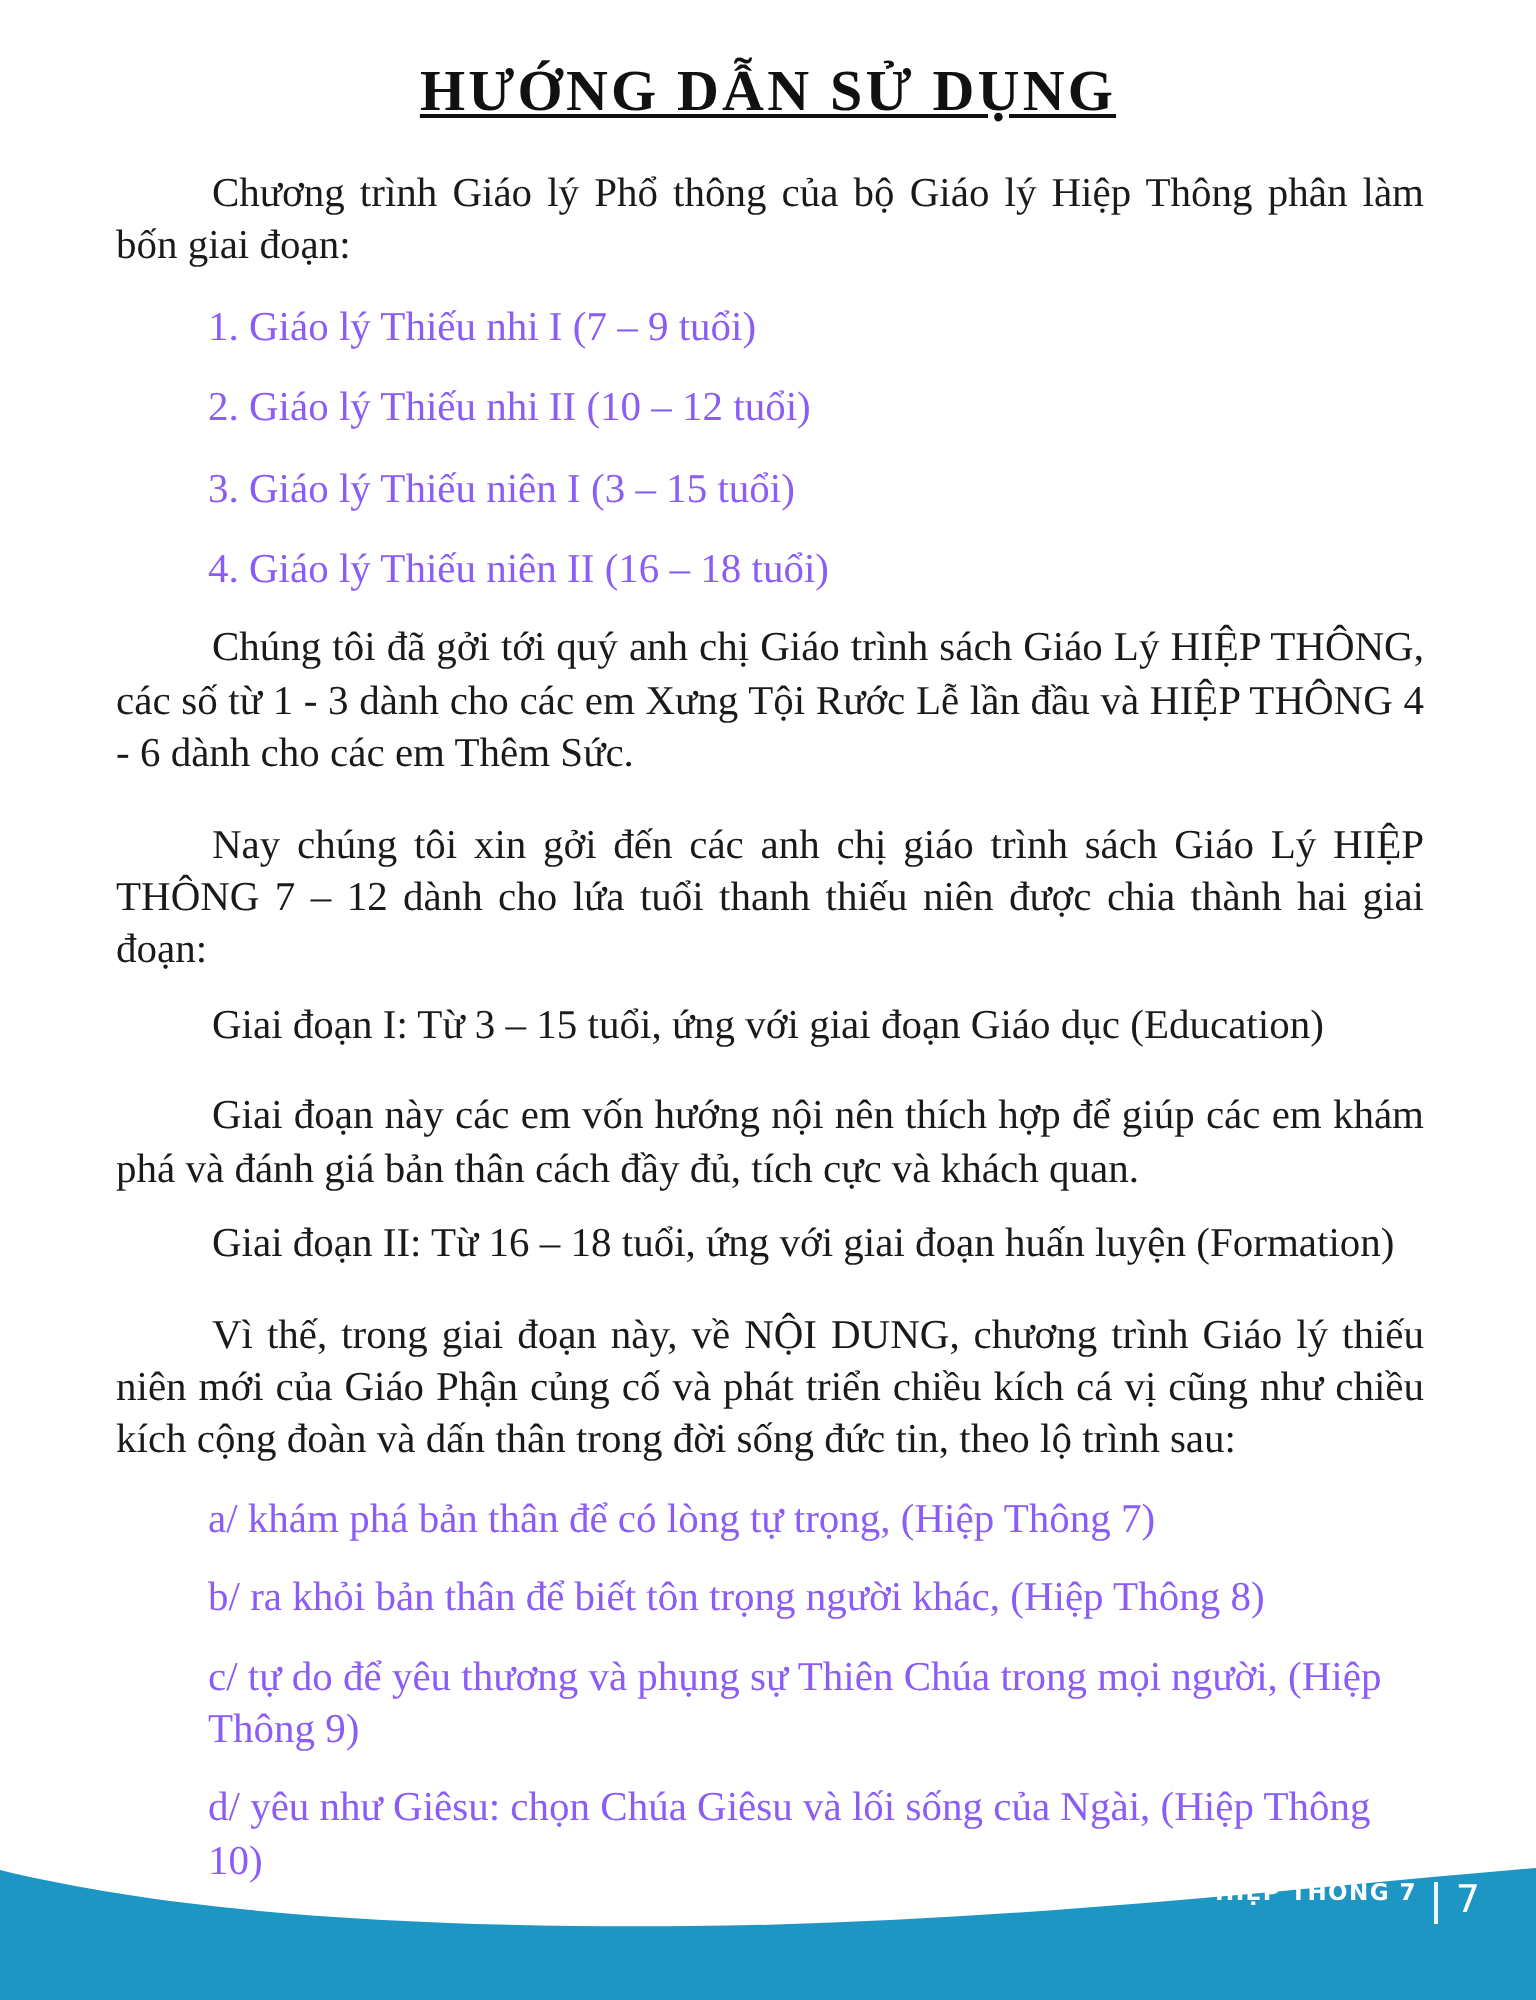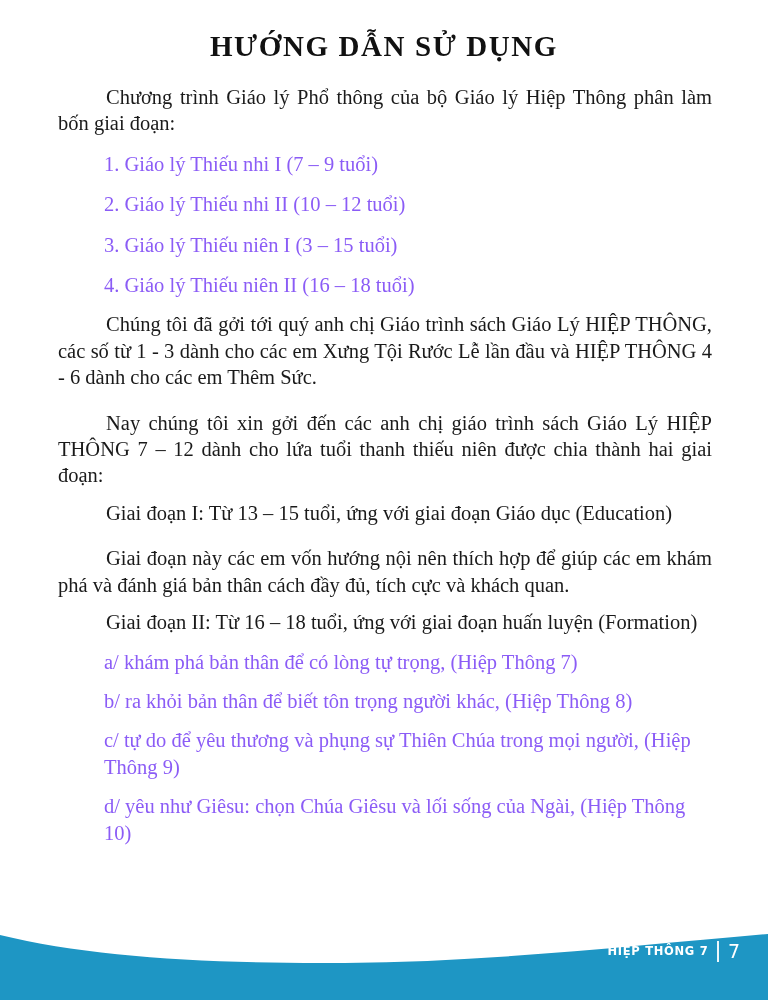--- a/index.html
+++ b/index.html
@@ -31,20 +31,21 @@
     top: 10px;
     left: 0;
     width: 768px;
     text-align: center;
     font-family: "Liberation Serif", "DejaVu Serif", serif;
     font-weight: bold;
     font-size: 29px;
     letter-spacing: 1.6px;
     color: #111111;
     line-height: 1.2;
+    text-decoration: underline;
   }
 
   
   .content {
     position: absolute;
     left: 58px;
     top: 84px;
     width: 654px;
   }
 
@@ -104,21 +105,20 @@
     display: block;
     width: 768px;
     height: 92px;
   }
 
   .footer-meta {
     position: absolute;
     right: 28px;
     bottom: 38px;
     display: flex;
-    align-items: center;
     gap: 9px;
     color: #ffffff;
   }
   .footer-book {
     font-family: "DejaVu Sans", "Liberation Sans", sans-serif;
     font-size: 11.5px;
     font-weight: 600;
     letter-spacing: 0.7px;
     text-transform: uppercase;
     color: #ffffff;
@@ -154,27 +154,28 @@
 
     <p class="listline sp">1. Giáo lý Thiếu nhi I (7 –  9 tuổi)</p>
     <p class="listline sp">2. Giáo lý Thiếu nhi II (10 – 12 tuổi)</p>
     <p class="listline sp">3. Giáo lý Thiếu niên I (3 – 15 tuổi)</p>
     <p class="listline sp">4. Giáo lý Thiếu niên II (16 – 18 tuổi)</p>
 
     <p class="para indent gap-top-lg">Chúng tôi đã gởi tới quý anh chị Giáo trình sách Giáo Lý HIỆP THÔNG, các số từ 1 - 3 dành cho các em Xưng Tội Rước Lễ lần đầu và HIỆP THÔNG 4 - 6 dành cho các em Thêm Sức.</p>
 
     <p class="para indent gap-top">Nay chúng tôi xin gởi đến các anh chị giáo trình sách Giáo Lý HIỆP THÔNG 7 – 12 dành cho lứa tuổi thanh thiếu niên được chia thành hai giai đoạn:</p>
 
-    <p class="subhead gap-top" style="margin-top:11px;">Giai đoạn I: Từ 13 – 15 tuổi, ứng với giai đoạn Giáo dục (Education)</p>
+    <p class="subhead gap-top" style="margin-top:11px;">Giai đoạn I: Từ 3 – 15 tuổi, ứng với giai đoạn Giáo dục (Education)</p>
 
     <p class="para indent gap-top">Giai đoạn này các em vốn hướng nội nên thích hợp để giúp các em khám phá và đánh giá bản thân cách đầy đủ, tích cực và khách quan.</p>
 
     <p class="subhead" style="margin-top:11px;">Giai đoạn II: Từ 16 – 18 tuổi, ứng với giai đoạn huấn luyện (Formation)</p>
 
 
+    <p class="para indent gap-top">Vì thế, trong giai đoạn này, về NỘI DUNG, chương trình Giáo lý thiếu niên mới của Giáo Phận củng cố và phát triển chiều kích cá vị cũng như chiều kích cộng đoàn và dấn thân trong đời sống đức tin, theo lộ trình sau:</p>
 
     <p class="listline sp-sm">a/ khám phá bản thân để có lòng tự trọng, (Hiệp Thông 7)</p>
     <p class="listline sp-sm">b/ ra khỏi bản thân để biết tôn trọng người khác, (Hiệp Thông 8)</p>
     <p class="listline sp-sm">c/ tự do để yêu thương và phụng sự Thiên Chúa trong mọi người, (Hiệp Thông 9)</p>
     <p class="listline sp-sm">d/ yêu như Giêsu: chọn Chúa Giêsu và lối sống của Ngài, (Hiệp Thông 10)</p>
 
   </div>
 
   <div class="footer-band">
     <svg viewBox="0 0 768 92" preserveAspectRatio="none">

